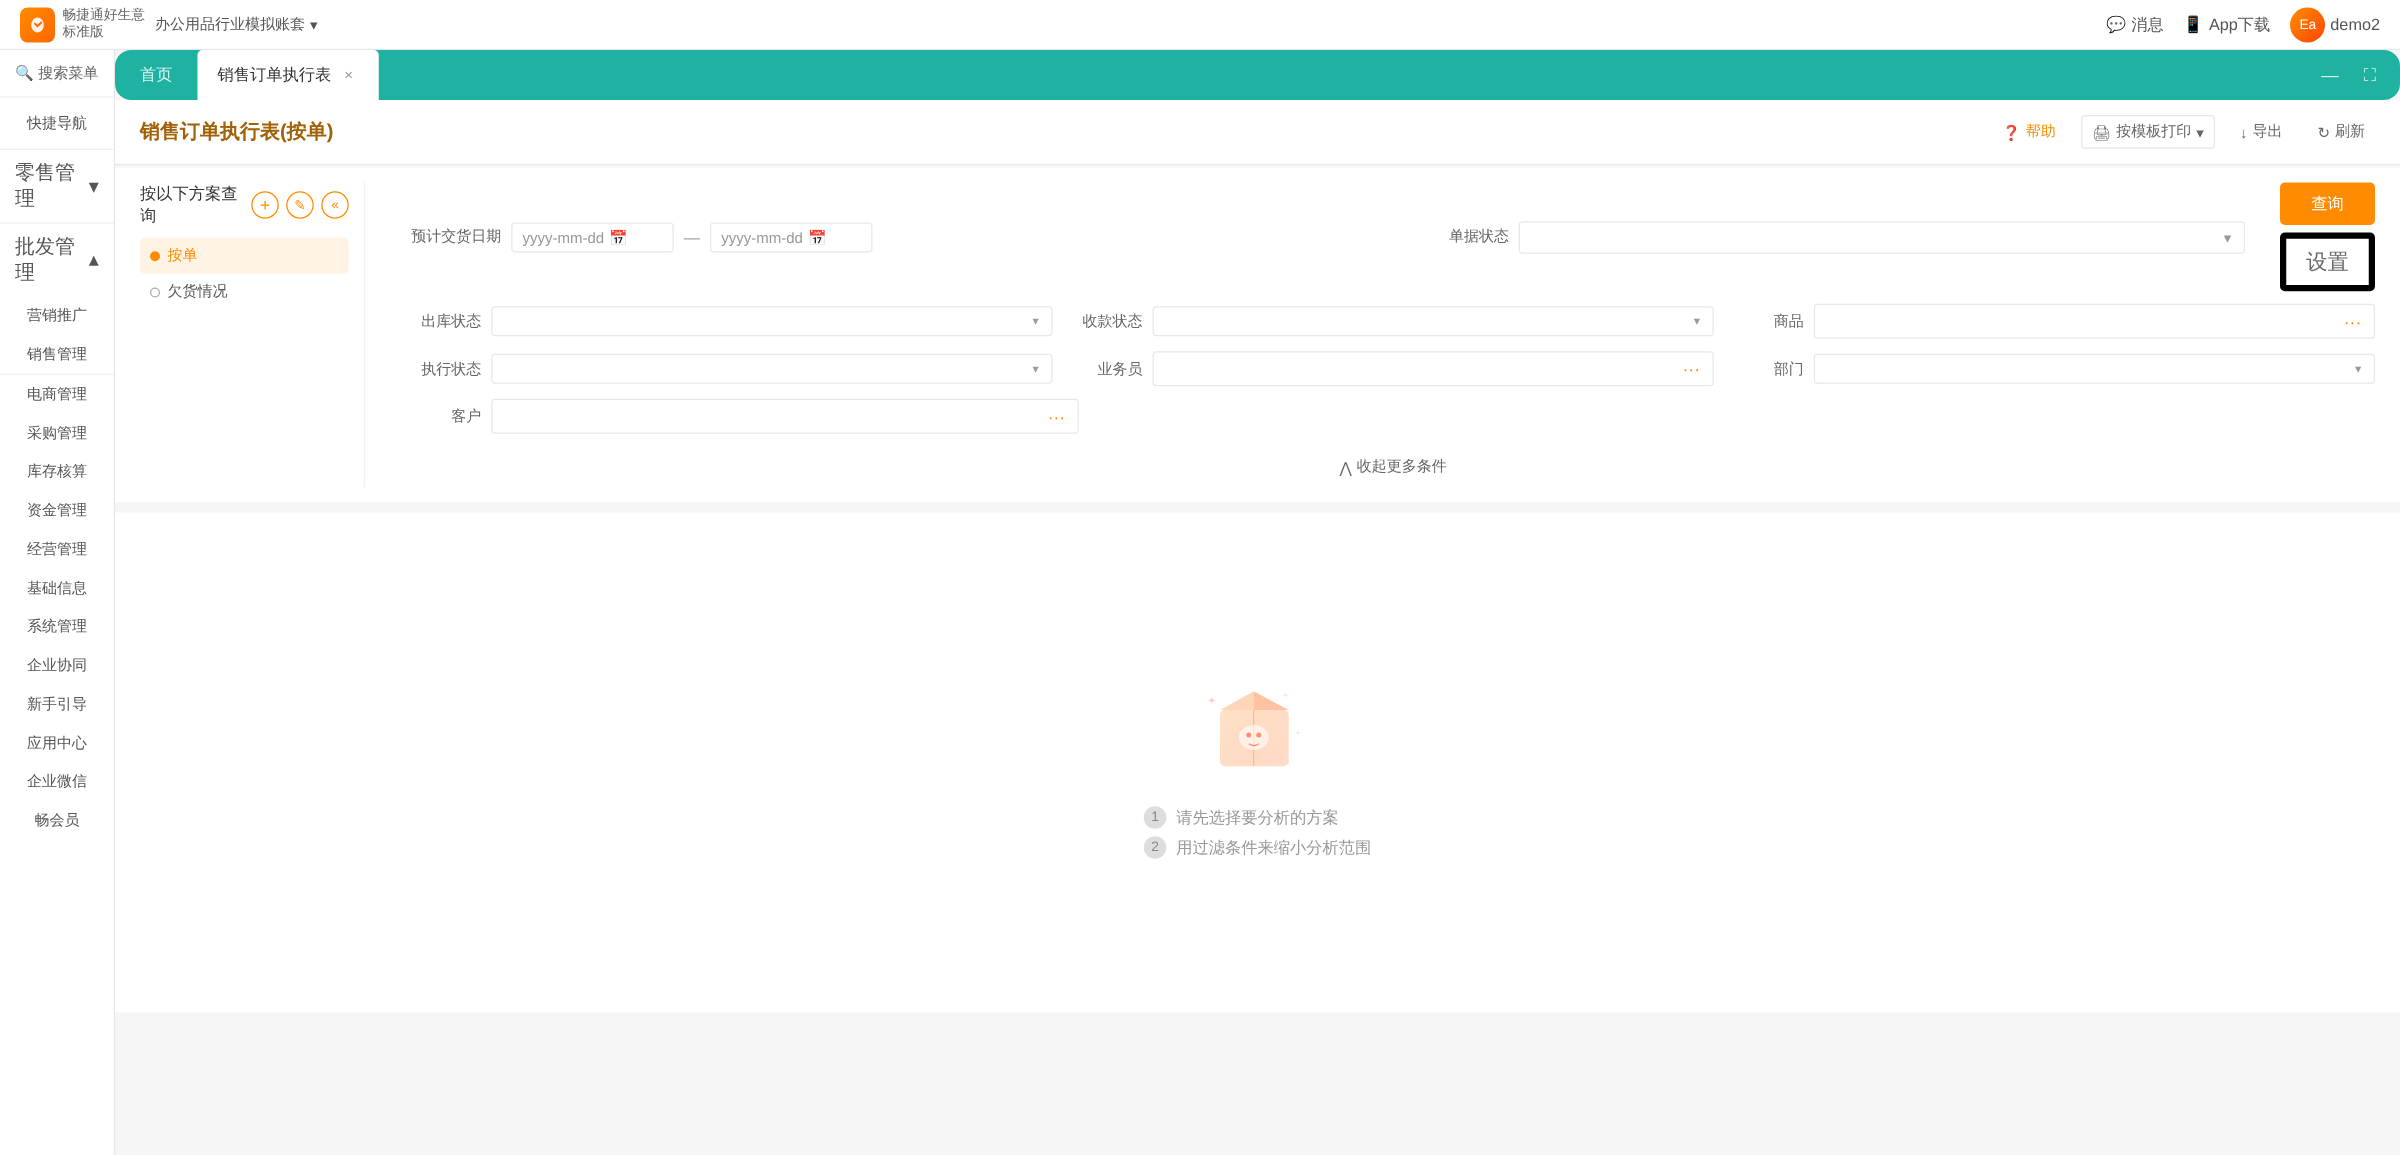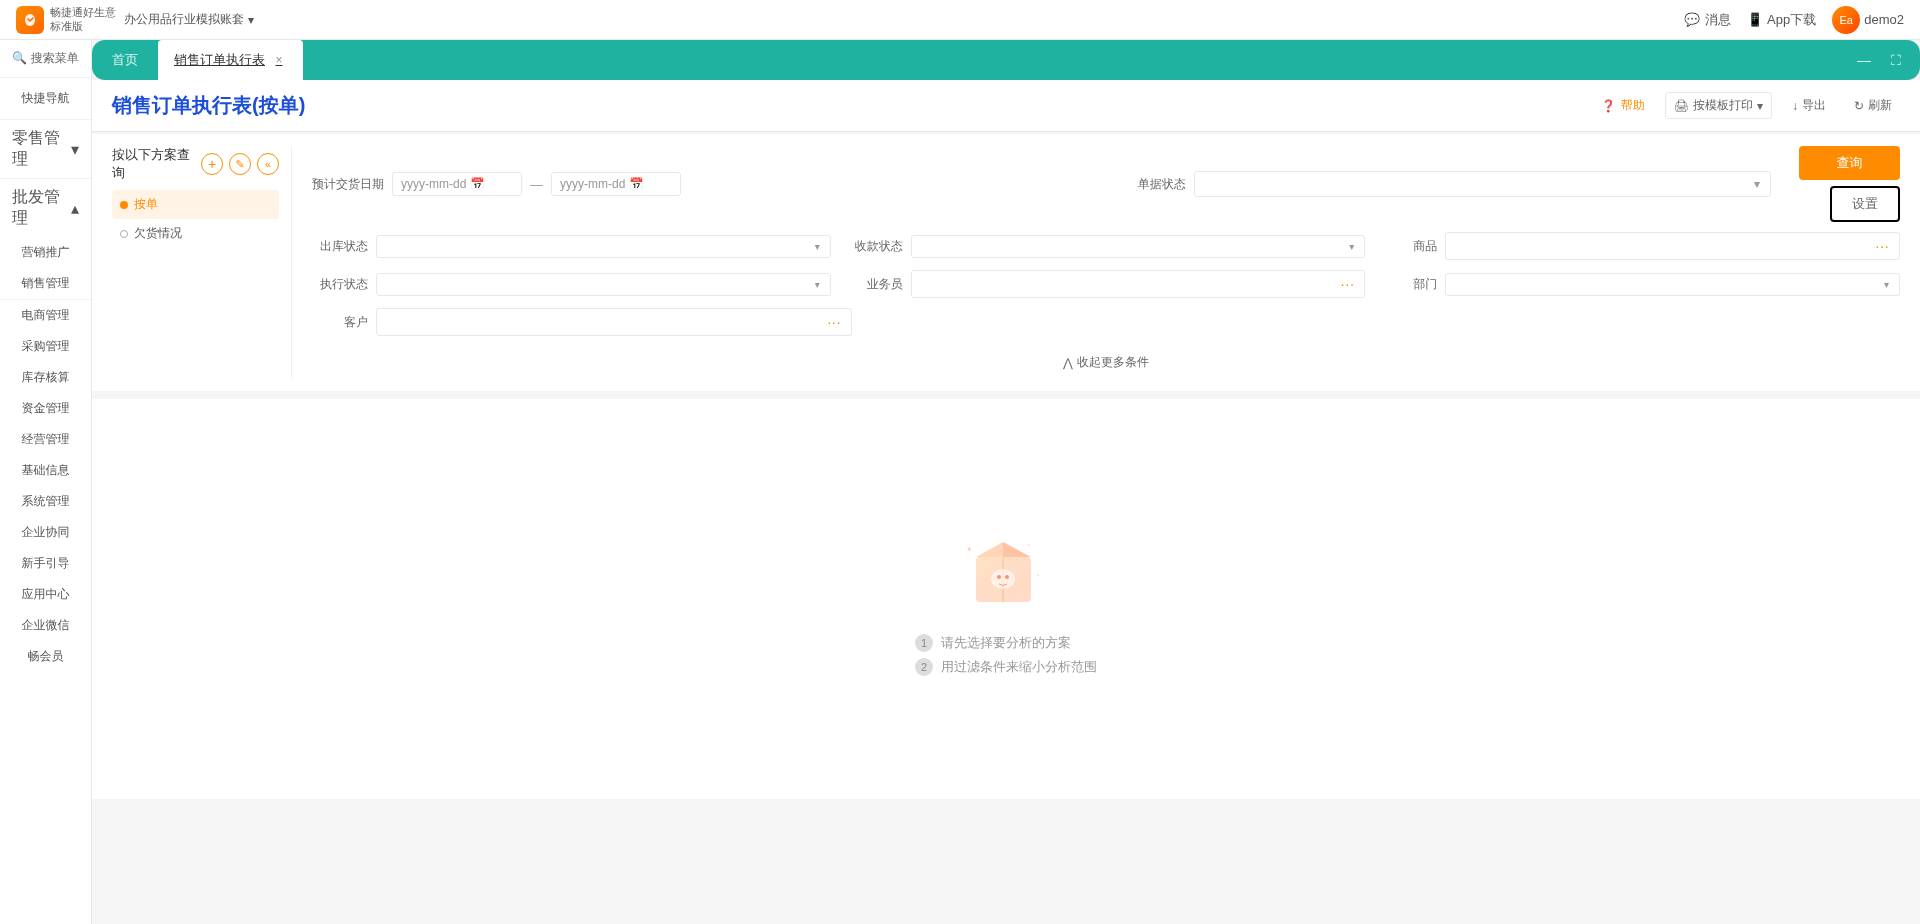--- a/index.html
+++ b/index.html
@@ -160,21 +160,20 @@
     .tab-active {
       height: 40px;
       display: flex;
       align-items: center;
       padding: 0 16px;
       background: #fff;
       color: #333;
       font-size: 13px;
       border-radius: 4px 4px 0 0;
       gap: 6px;
-      text-decoration: underline;
     }
     .tab-close {
       width: 16px;
       height: 16px;
       display: flex;
       align-items: center;
       justify-content: center;
       border-radius: 3px;
       cursor: pointer;
       color: #999;
@@ -209,23 +208,23 @@
     
     .page-header {
       background: #fff;
       padding: 12px 20px;
       display: flex;
       align-items: center;
       justify-content: space-between;
       border-bottom: 1px solid #e8e8e8;
     }
     .page-title {
-      font-size: 20px;
+      font-size: 16px;
       font-weight: bold;
-      color: #1d4ed8;
+      color: #a16207;
     }
     .page-header-actions {
       display: flex;
       align-items: center;
       gap: 12px;
     }
     .action-btn {
       display: flex;
       align-items: center;
       gap: 4px;
@@ -259,21 +258,21 @@
 
     
     .filter-section {
       background: #fff;
       margin-top: 2px;
       padding: 12px 20px;
     }
 
     .filter-layout {
       display: flex;
-      gap: 0;
+      gap: 17px;
     }
 
     .filter-sidebar {
       width: 180px;
       border-right: 1px solid #f0f0f0;
       padding-right: 12px;
     }
 
     .filter-sidebar-header {
       display: flex;
@@ -499,27 +498,26 @@
       padding: 8px 20px;
       border-radius: 4px;
       font-size: 13px;
       cursor: pointer;
       min-width: 70px;
     }
 
     .btn-settings {
       background: #fff;
       color: #666;
-      border: 2px solid #000000;
+      border: 5px solid #000000;
       padding: 7px 16px;
       border-radius: 4px;
-      font-size: 13px;
+      font-size: 17px;
       cursor: pointer;
       min-width: 70px;
-      margin-left: 31px;
     }
 
     .query-btns {
       display: flex;
       flex-direction: column;
       gap: 6px;
       padding-left: 12px;
       justify-content: flex-end;
     }
 

